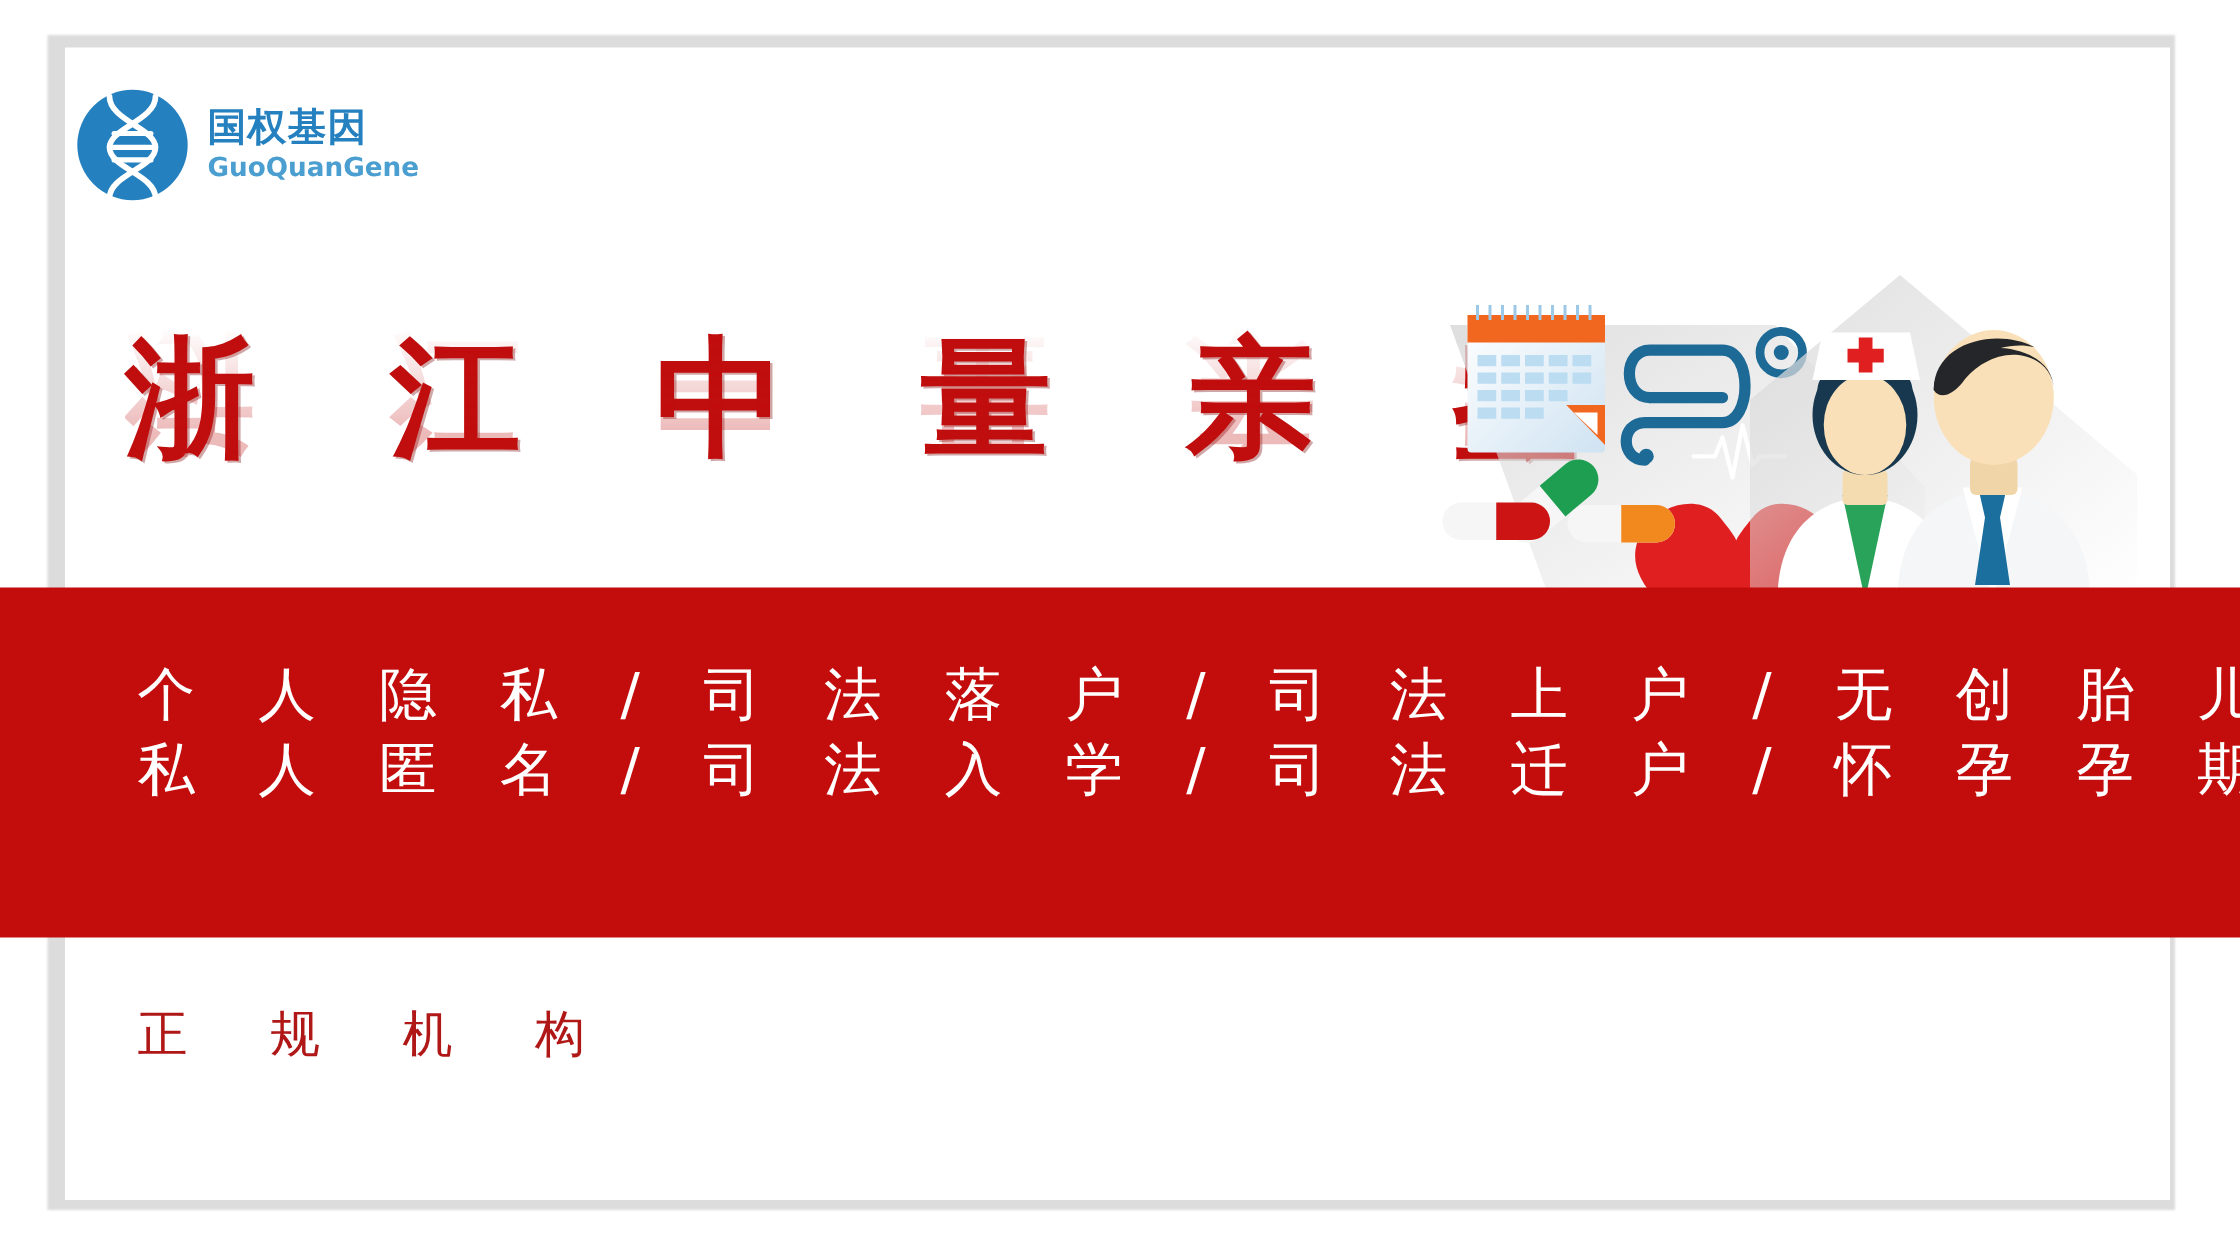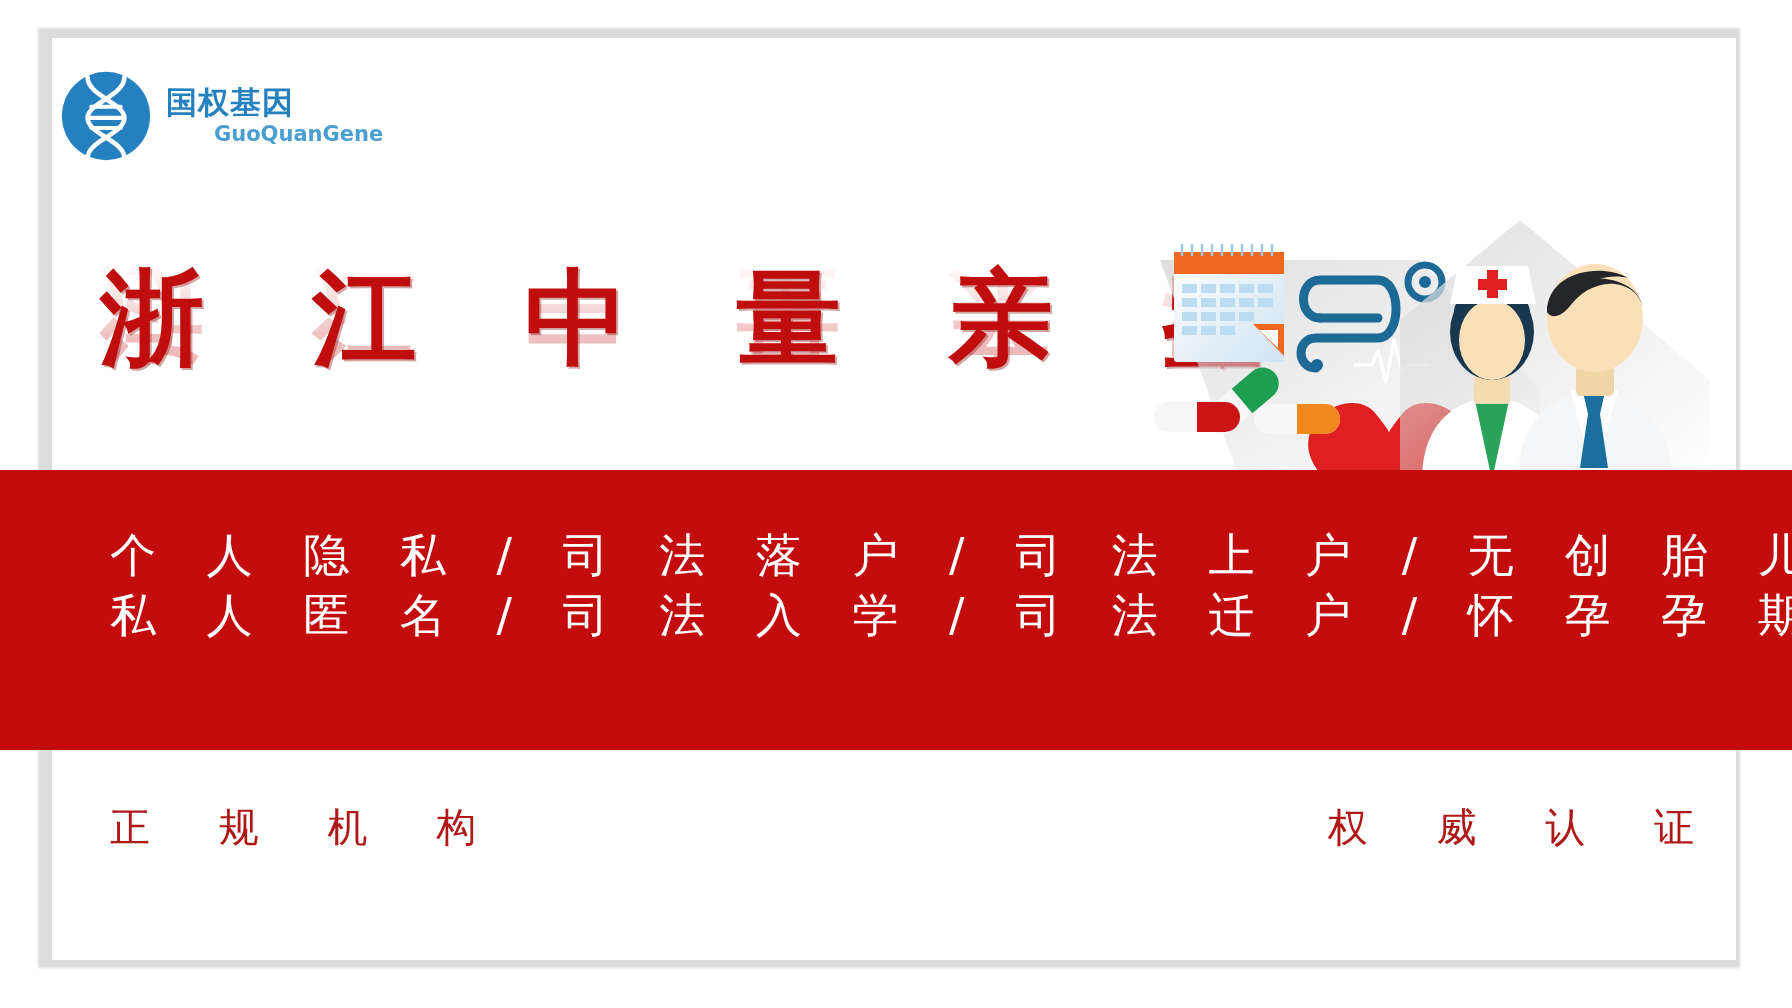--- a/index.html
+++ b/index.html
@@ -31,21 +31,21 @@
     display:flex; align-items:center; gap:14px;
   }
   #logo-mark { width:92px; height:92px; display:block; }
   #logo-text { display:flex; flex-direction:column; line-height:1; }
   #logo-cn {
     font-size:31px; font-weight:bold; color:#2580bf;
     letter-spacing:1px; font-family:"DejaVu Sans","Liberation Sans",sans-serif;
   }
   #logo-en {
     font-size:21px; font-weight:bold; color:#4a9ed0;
-    margin-top:6px; letter-spacing:0px;margin-left:48px;
+    margin-top:6px; letter-spacing:0px;
   }
 
   
   #headline-wrap {
     position:absolute; left:100px; top:264px;
     width:980px; height:200px;
   }
   #headline {
     font-size:104px; font-weight:bold; color:#c00d0d;
     letter-spacing:36px; line-height:1.05;
@@ -90,21 +90,21 @@
   #strip-line-1 { top:55px; }
   #strip-line-2 { top:115px; }
 
   
   .footer-tag {
     position:absolute; top:800px;
     color:#b01818; font-size:40px; letter-spacing:28px;
     white-space:nowrap;
     font-family:"DejaVu Sans","Liberation Sans",sans-serif;
   }
-  #footer-left  { left:110px; }
+  #footer-left  { left:110px;font-family:Liberation Serif, serif; }
   #footer-right { right:70px; }
 </style>
 </head>
 <body>
 
 <div id="banner-root">
 
   <div id="card-shadow"></div>
   <div id="card"></div>
 
@@ -247,15 +247,14 @@
       <path d="M147 112 C147 72, 200 62, 228 78 C206 72, 172 84, 162 110 Z" fill="#24262a"></path>
     </g>
   </svg>
 
   <div id="red-strip">
     <div class="strip-line" id="strip-line-1">个 人 隐 私 / 司 法 落 户 / 司 法 上 户 / 无 创 胎 儿</div>
     <div class="strip-line" id="strip-line-2">私 人 匿 名 / 司 法 入 学 / 司 法 迁 户 / 怀 孕 孕 期</div>
   </div>
 
   <div class="footer-tag" id="footer-left">正 规 机 构</div>
-  <div class="footer-tag" id="footer-right">权 威 认 证</div>
 
 </div>
 
 </body></html>

